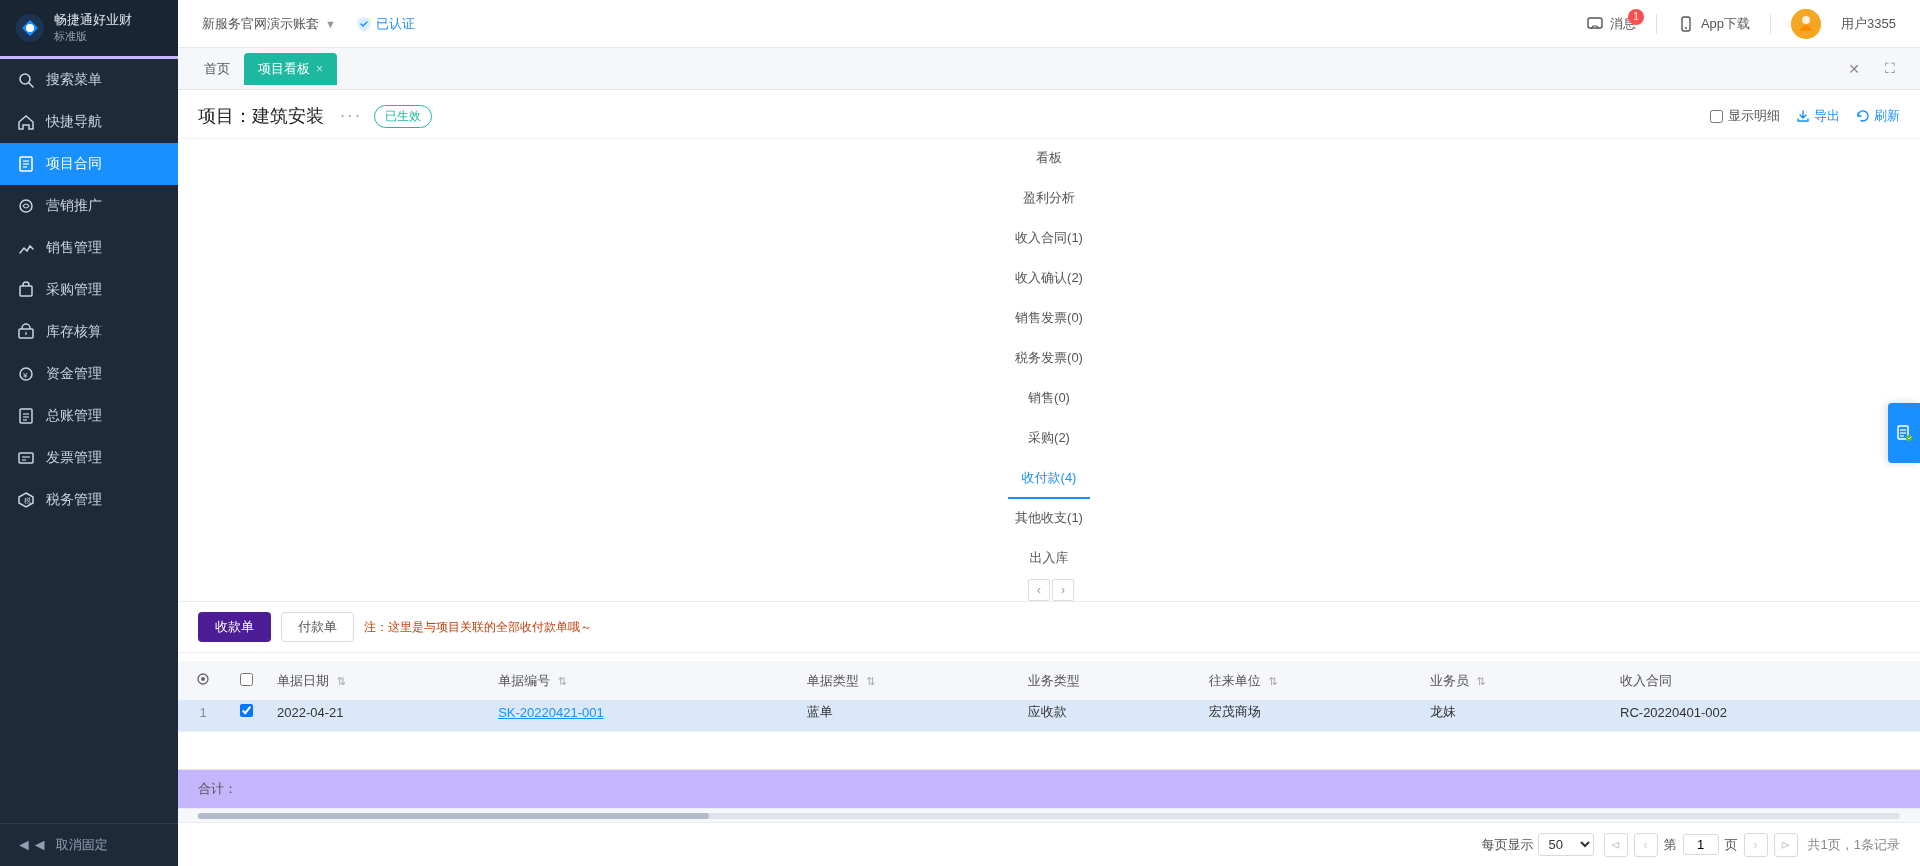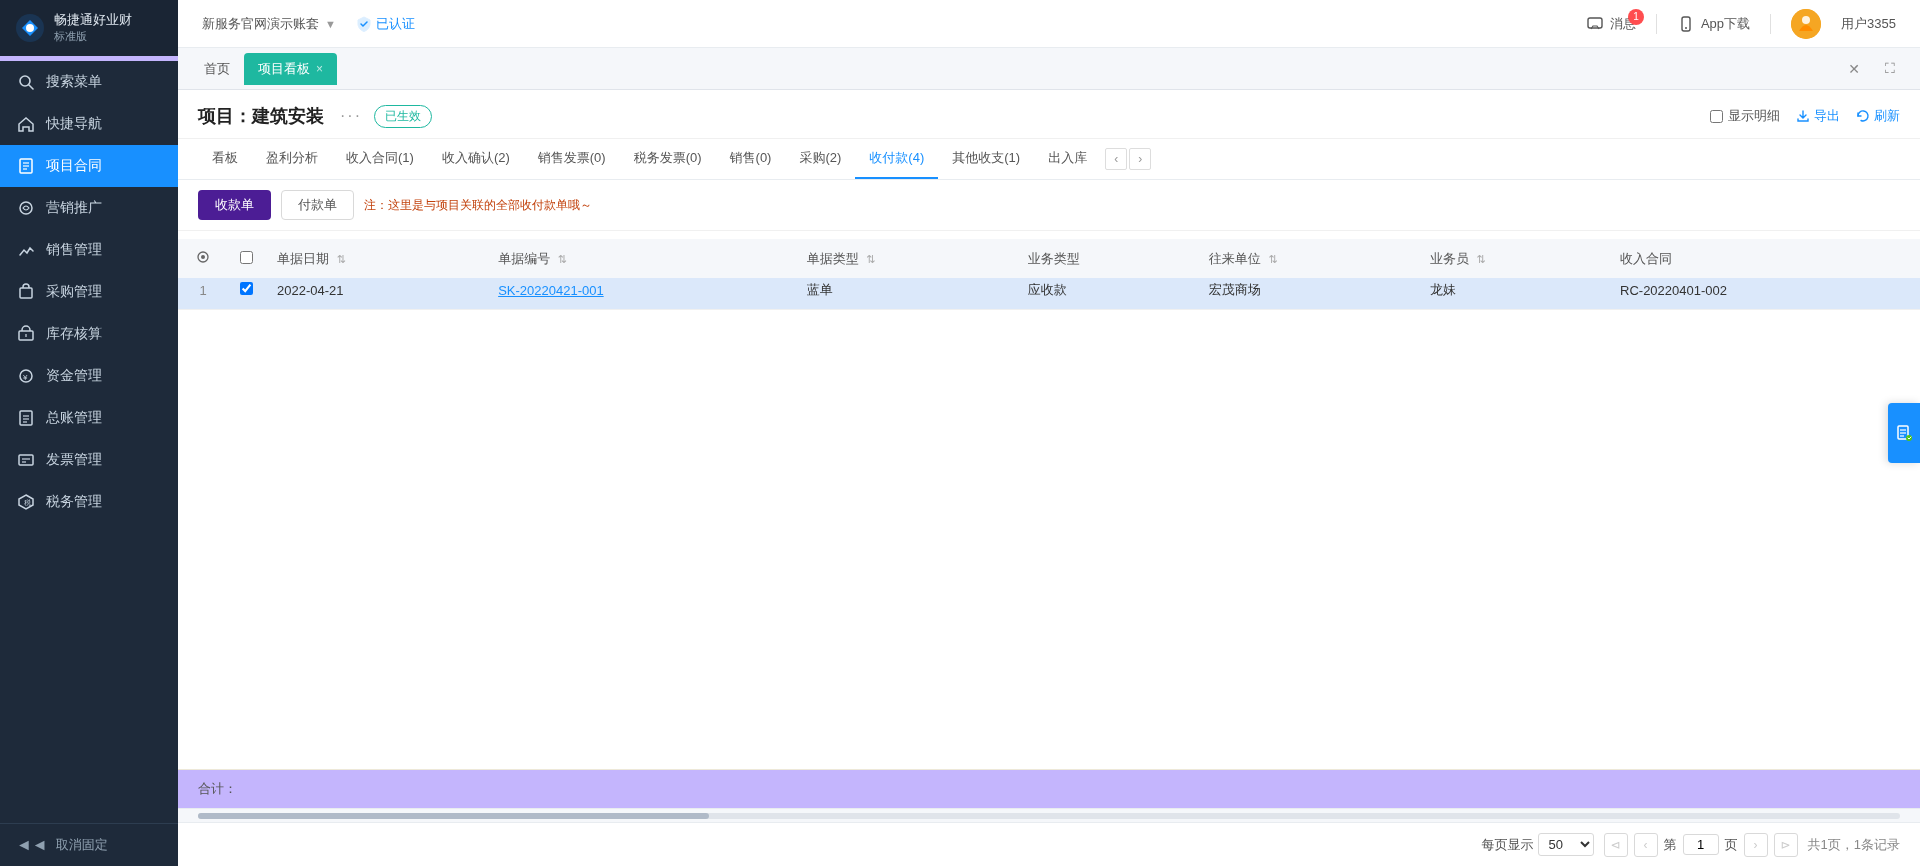--- a/index.html
+++ b/index.html
@@ -12,21 +12,21 @@
       color: #c8d4e0;
       display: flex;
       flex-direction: column;
       height: 100%;
       flex-shrink: 0;
     }
     .sidebar-logo {
       display: flex;
       align-items: center;
       padding: 12px 14px;
-      border-bottom: 5px solid #c4b5fd;
+      border-bottom: 3px solid #c4b5fd;
       background: #1a2534;
     }
     .sidebar-logo-icon {
       width: 32px;
       height: 32px;
       margin-right: 8px;
       flex-shrink: 0;
     }
     .sidebar-logo-text {
       font-size: 13px;
@@ -236,21 +236,21 @@
     
     .project-header {
       padding: 14px 20px 10px;
       display: flex;
       align-items: center;
       border-bottom: 1px solid #f0f0f0;
       flex-shrink: 0;
     }
     .project-title {
       font-size: 18px;
-      font-weight: 700;
+      font-weight: 400;
       color: #222;
     }
     .project-more {
       color: #999;
       margin-left: 16px;
       cursor: pointer;
       font-size: 16px;
       letter-spacing: 2px;
     }
     .project-status {
@@ -286,20 +286,21 @@
     }
 
     
     .sub-tabs {
       display: flex;
       align-items: center;
       padding: 0 20px;
       border-bottom: 1px solid #e8ecf0;
       flex-shrink: 0;
       overflow-x: auto;
+      flex-direction: column;
     }
     .sub-tabs::-webkit-scrollbar { display: none; }
     .sub-tab {
       padding: 10px 14px;
       font-size: 13px;
       color: #555;
       cursor: pointer;
       white-space: nowrap;
       border-bottom: 2px solid transparent;
       transition: all 0.15s;

